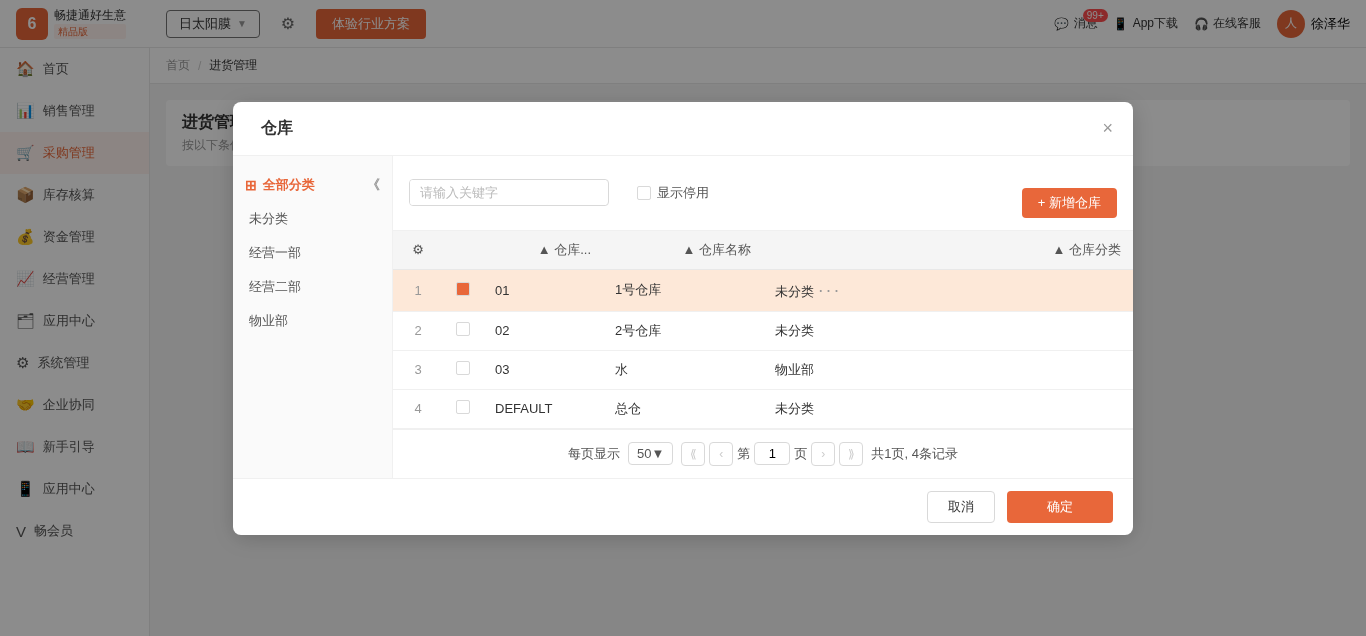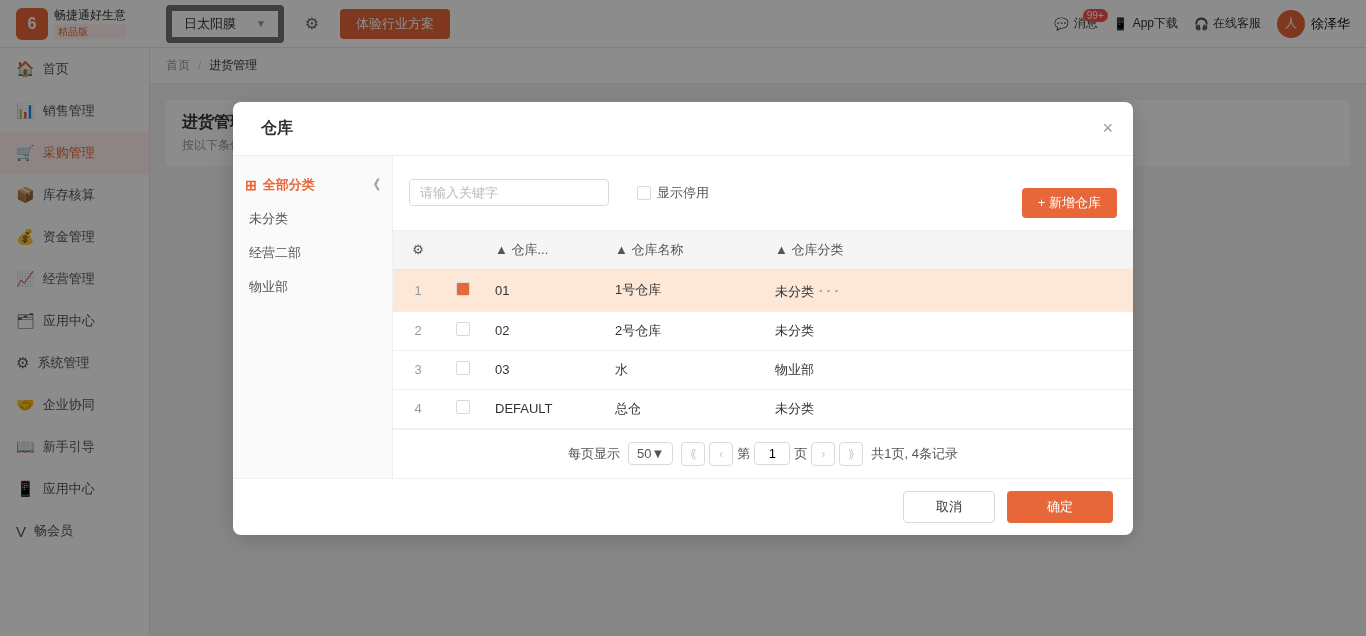--- a/index.html
+++ b/index.html
@@ -31,23 +31,23 @@
     }
     .logo-text { font-size: 12px; color: #333; line-height: 1.3; }
     .logo-badge { font-size: 10px; color: #e8673a; background: #fff3ee; padding: 1px 4px; border-radius: 2px; }
     .header-center {
       flex: 1;
       display: flex;
       align-items: center;
       gap: 12px;
     }
     .store-selector {
-      display: flex; align-items: center; gap: 20px;
+      display: flex; align-items: center; gap: 6px;
       padding: 4px 12px;
-      border: 6px solid #737373;
+      border: 1px solid #737373;
       border-radius: 4px;
       cursor: pointer;
       color: #333;
       font-size: 13px;
     }
     .store-selector .arrow { color: #999; font-size: 10px; }
     .gear-btn {
       width: 32px; height: 32px;
       display: flex; align-items: center; justify-content: center;
       cursor: pointer; color: #666; font-size: 16px;
@@ -303,21 +303,21 @@
     }
     table {
       width: 100%;
       border-collapse: collapse;
     }
     thead tr {
       background: #f5f5f5;
     }
     thead th {
       padding: 10px 12px;
-      text-align: left;
+      text-align: right;
       font-weight: normal;
       color: #555;
       font-size: 13px;
       border-bottom: 1px solid #e8e8e8;
     }
     tbody tr {
       border-bottom: 1px solid #f0f0f0;
     }
     tbody tr.row-selected {
       background: #fde8d8;
@@ -388,21 +388,21 @@
       display: flex;
       justify-content: flex-end;
       gap: 12px;
       padding: 12px 20px;
       border-top: 1px solid #f0f0f0;
     }
     .btn-cancel {
       border: 1px solid #d9d9d9;
       background: #fff;
       border-radius: 4px;
-      padding: 6px 32px;
+      padding: 6px 20px;
       cursor: pointer;
       font-size: 13px;
       color: #333;
     }
     .btn-confirm {
       background: #e8673a;
       color: #fff;
       border: none;
       border-radius: 4px;
       padding: 6px 40px;
@@ -532,20 +532,21 @@
 
     <div class="modal-body">
 
       <div class="left-panel">
         <div class="left-panel-header">
           <span class="grid-icon">⊞</span>
           <span>全部分类</span>
           <span class="collapse-btn">《</span>
         </div>
         <div class="category-item">未分类</div>
+        <div class="category-item">经营一部</div>
         <div class="category-item">经营二部</div>
         <div class="category-item">物业部</div>
       </div>
 
       <div class="right-panel">
 
         <div class="right-panel-toolbar">
           <div class="search-box">
             <input type="text" placeholder="请输入关键字" style="">
             <span class="search-icon-btn">🔍</span>

